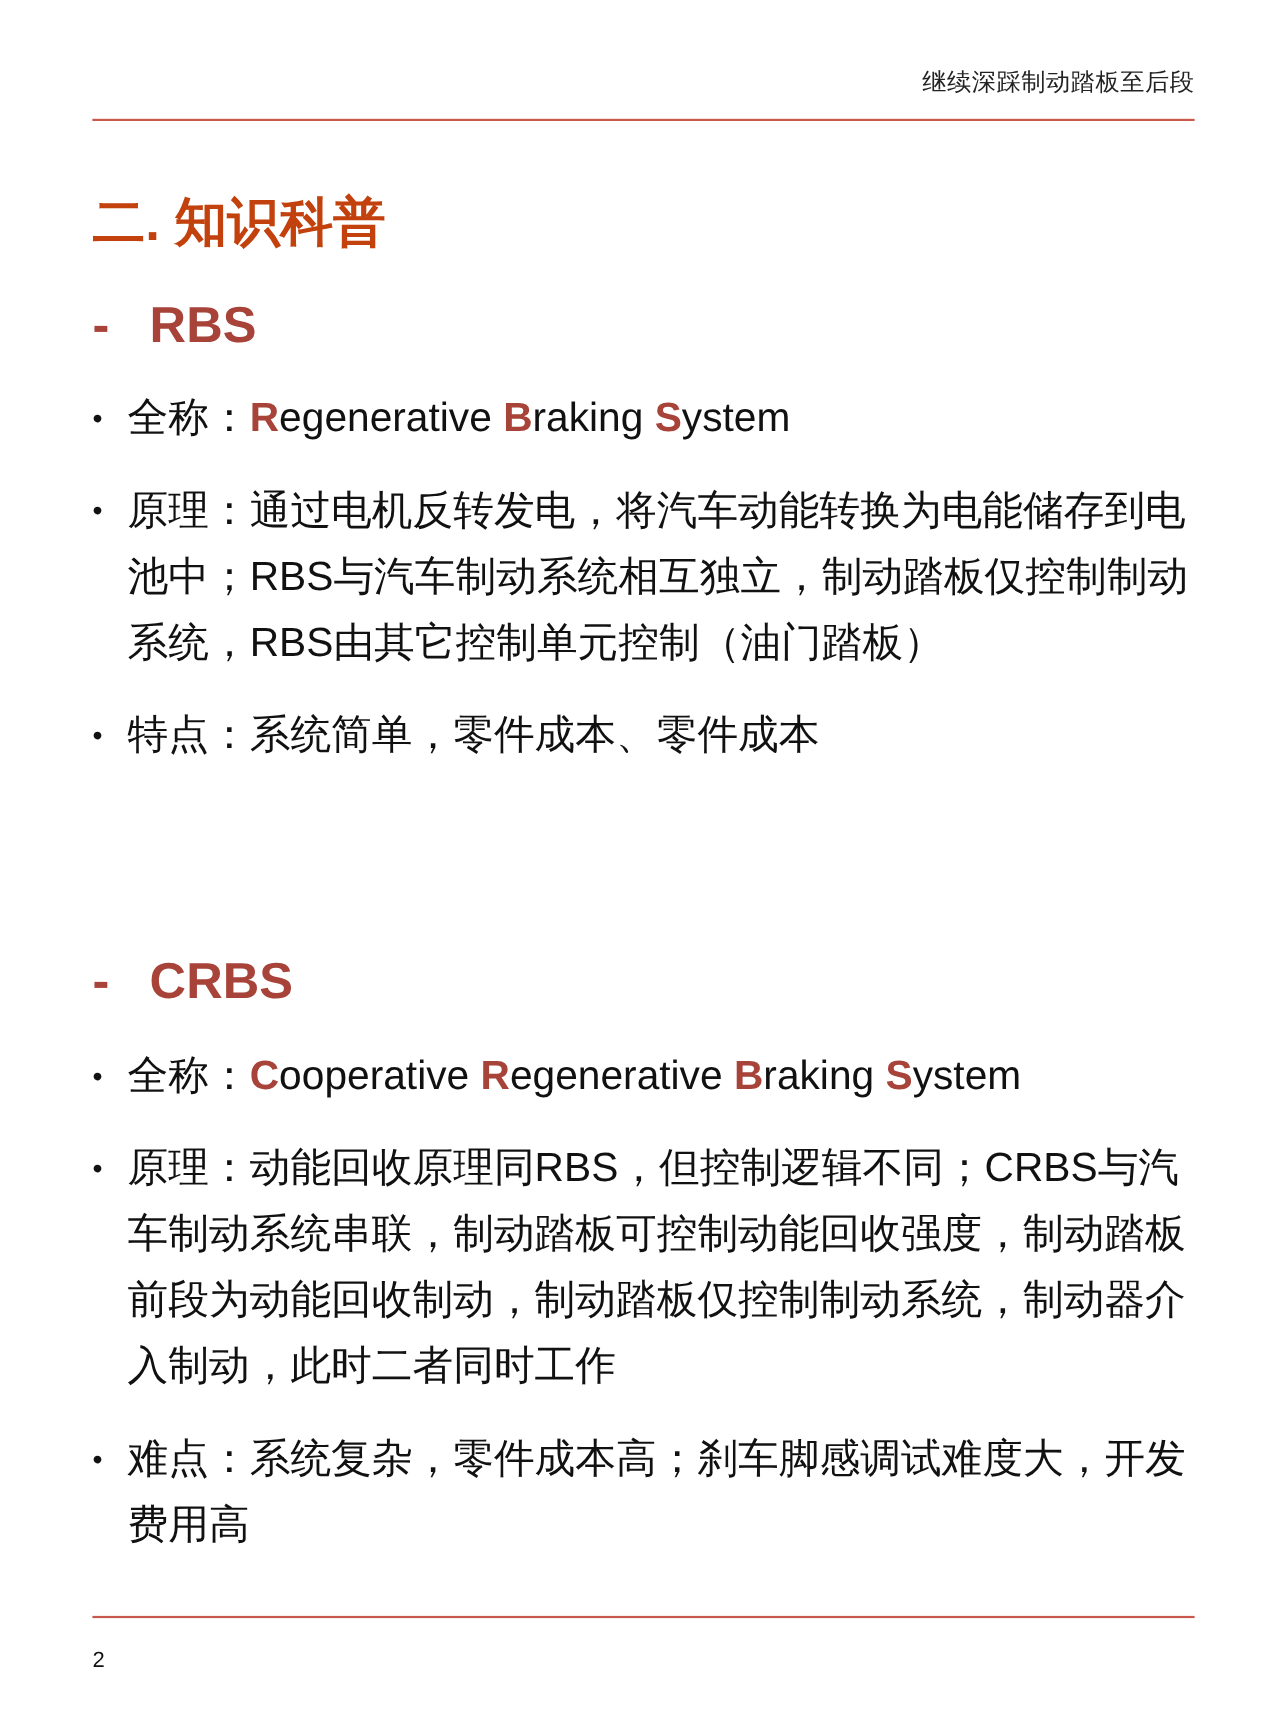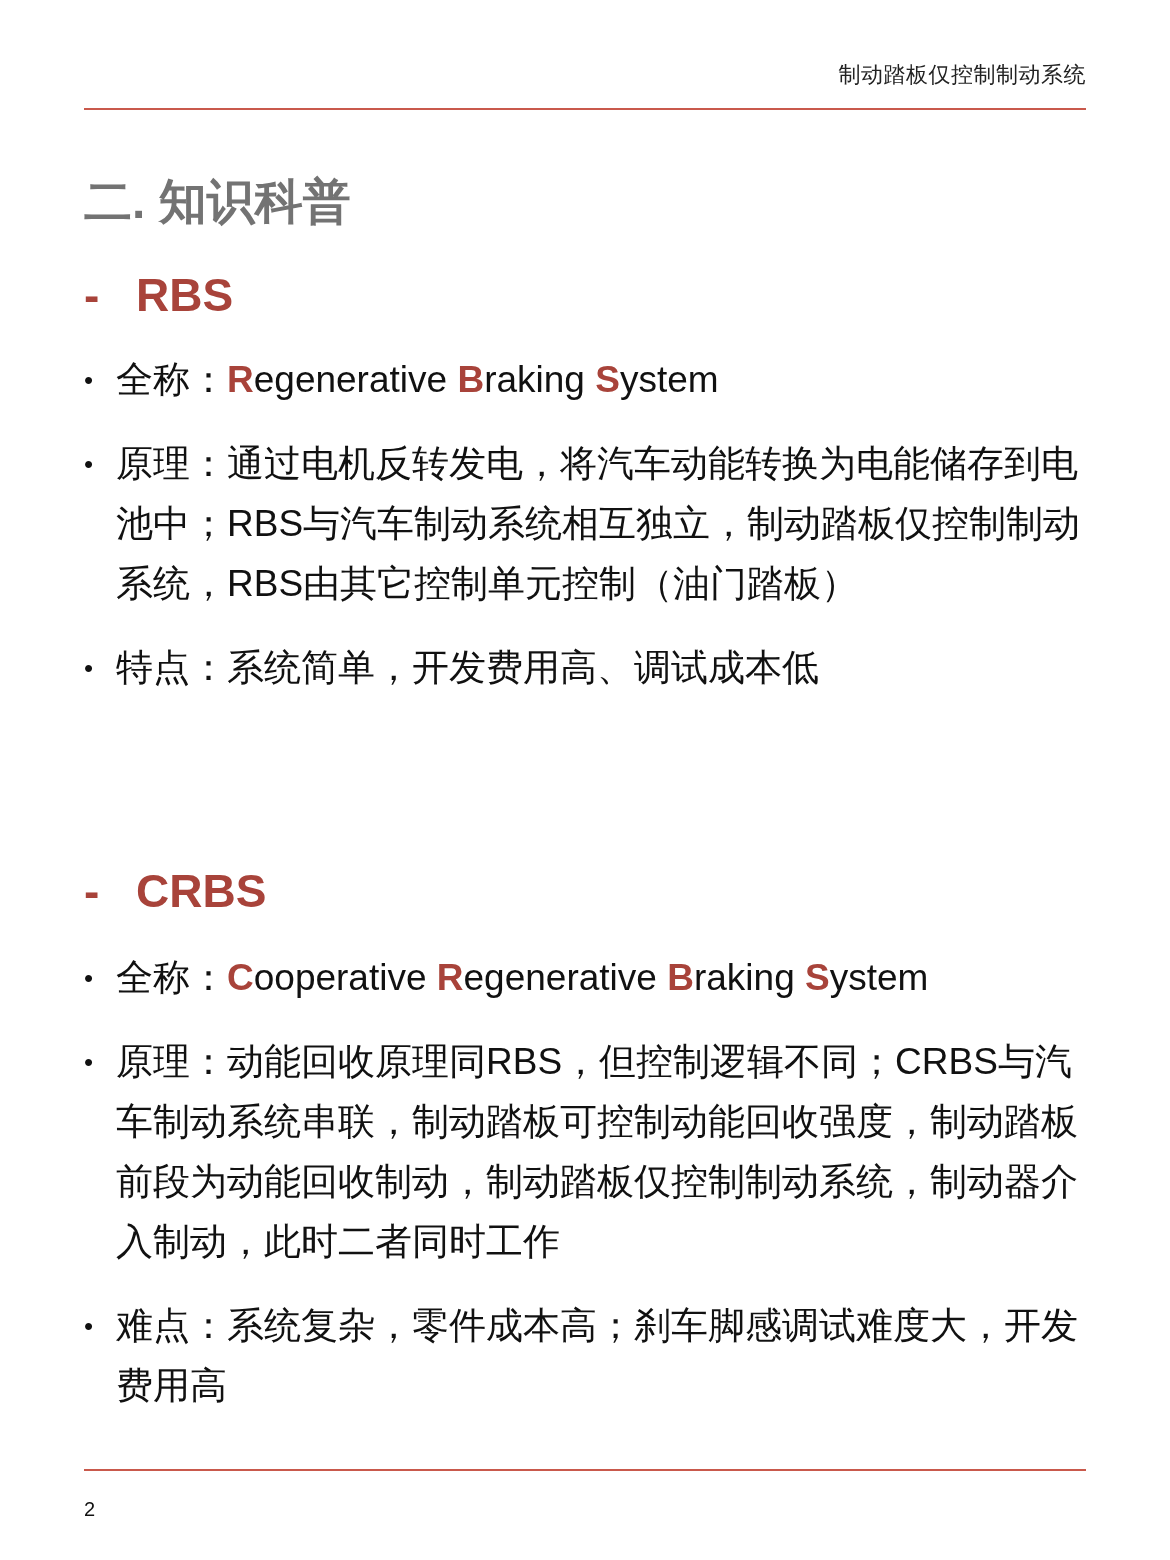--- a/index.html
+++ b/index.html
@@ -38,21 +38,21 @@
       top: 1498px;
       font-size: 20px;
       color: #111;
     }
     .section-title {
       position: absolute;
       left: 84px;
       top: 170px;
       font-size: 48px;
       font-weight: bold;
-      color: #737373;
+      color: #c2410c;
       margin: 0;
     }
     .sub-heading {
       position: absolute;
       left: 84px;
       font-size: 46px;
       font-weight: bold;
       color: #a8433a;
       margin: 0;
       display: flex;
@@ -92,42 +92,42 @@
     }
     .bullet-item .label { }
     .accent {
       color: #a8433a;
       font-weight: bold;
     }
   </style>
 </head>
 <body>
 
-<div class="header-title">制动踏板仅控制制动系统</div>
+<div class="header-title">继续深踩制动踏板至后段</div>
 <div class="rule top"></div>
 
 <h1 class="section-title">二. 知识科普</h1>
 
 <h2 class="sub-heading rbs">
   <span class="dash">-</span>
   <span>RBS</span>
 </h2>
 
 <ul class="bullets rbs">
   <li class="bullet-item">
     <span class="dot">•</span>
     <span class="label">全称：</span><span class="accent">R</span><span>egenerative </span><span class="accent">B</span><span>raking </span><span class="accent">S</span><span>ystem</span>
   </li>
   <li class="bullet-item">
     <span class="dot">•</span>
     <span class="label">原理：</span><span>通过电机反转发电，将汽车动能转换为电能储存到电池中；RBS与汽车制动系统相互独立，制动踏板仅控制制动系统，RBS由其它控制单元控制（油门踏板）</span>
   </li>
   <li class="bullet-item">
     <span class="dot">•</span>
-    <span class="label">特点：</span><span>系统简单，开发费用高、调试成本低</span>
+    <span class="label">特点：</span><span>系统简单，零件成本、零件成本</span>
   </li>
 </ul>
 
 <h2 class="sub-heading crbs">
   <span class="dash">-</span>
   <span>CRBS</span>
 </h2>
 
 <ul class="bullets crbs">
   <li class="bullet-item">

